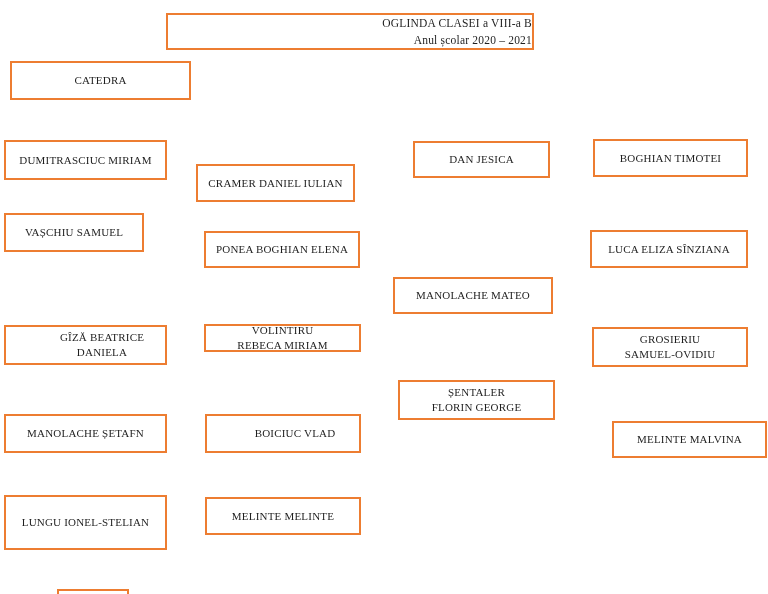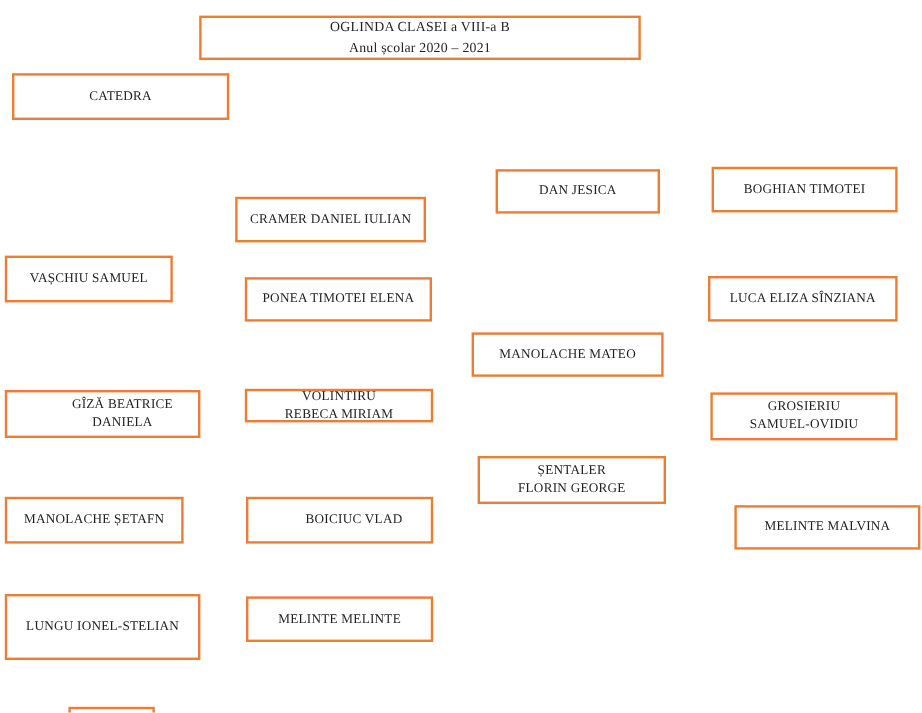--- a/index.html
+++ b/index.html
@@ -30,28 +30,29 @@
     line-height:1.35;
     white-space:pre-line;
     letter-spacing:0.2px;
   }
   .title-box{
     left:166px; top:13px; width:368px; height:37px;
     flex-direction:column;
     font-size:11.5px;
     line-height:1.45;
     white-space:normal;
+    align-items:flex-end;
   }
   .catedra-box{ left:10px; top:61px; width:181px; height:39px; }
 
   
   .s0 { left:4px;   top:140px; width:163px; height:40px; }
   .s1 { left:4px;   top:213px; width:140px; height:39px; }
   .s2 { left:4px;   top:325px; width:163px; height:40px;padding-left:33px; }
-  .s3 { left:4px;   top:414px; width:149px; height:39px;text-align:right; }
+  .s3 { left:4px;   top:414px; width:163px; height:39px;text-align:right; }
   .s4 { left:4px;   top:495px; width:163px; height:55px; }
   .s5 { left:196px; top:144px; width:159px; height:38px;margin-top:20px; }
   .s6 { left:204px; top:231px; width:156px; height:37px; }
   .s7 { left:204px; top:324px; width:157px; height:28px; }
   .s8 { left:205px; top:414px; width:156px; height:39px;padding-left:24px; }
   .s9 { left:205px; top:497px; width:156px; height:38px; }
   .s10{ left:413px; top:141px; width:137px; height:37px; }
   .s11{ left:393px; top:277px; width:160px; height:37px; }
   .s12{ left:398px; top:380px; width:157px; height:40px; }
   .s13{ left:593px; top:139px; width:155px; height:38px; }
@@ -68,26 +69,27 @@
 
 <div class="page">
 
   <div class="box title-box">
     <span>OGLINDA CLASEI a VIII-a B</span>
     <span>Anul școlar 2020 – 2021</span>
   </div>
 
   <div class="box catedra-box">CATEDRA</div>
 
+  <div class="box s0">DUMITRASCIUC MIRIAM</div>
   <div class="box s1">VAȘCHIU SAMUEL</div>
   <div class="box s2">GÎZĂ BEATRICE DANIELA</div>
   <div class="box s3">MANOLACHE ȘETAFN</div>
   <div class="box s4">LUNGU IONEL-STELIAN</div>
   <div class="box s5">CRAMER DANIEL IULIAN</div>
-  <div class="box s6">PONEA TIMOTEI ELENA</div>
+  <div class="box s6">PONEA BOGHIAN ELENA</div>
   <div class="box s7">VOLINTIRU
 REBECA MIRIAM</div>
   <div class="box s8">BOICIUC VLAD</div>
   <div class="box s9">MELINTE MELINTE</div>
   <div class="box s10">DAN JESICA</div>
   <div class="box s11">MANOLACHE MATEO</div>
   <div class="box s12">ȘENTALER
 FLORIN GEORGE</div>
   <div class="box s13">BOGHIAN TIMOTEI</div>
   <div class="box s14">LUCA ELIZA SÎNZIANA</div>

